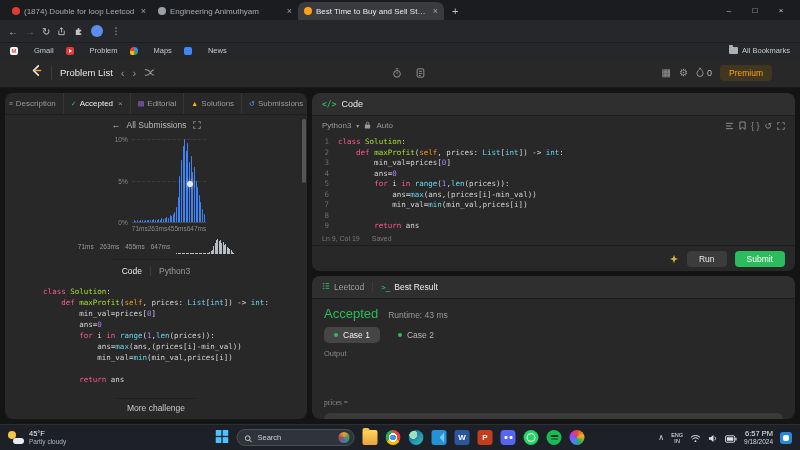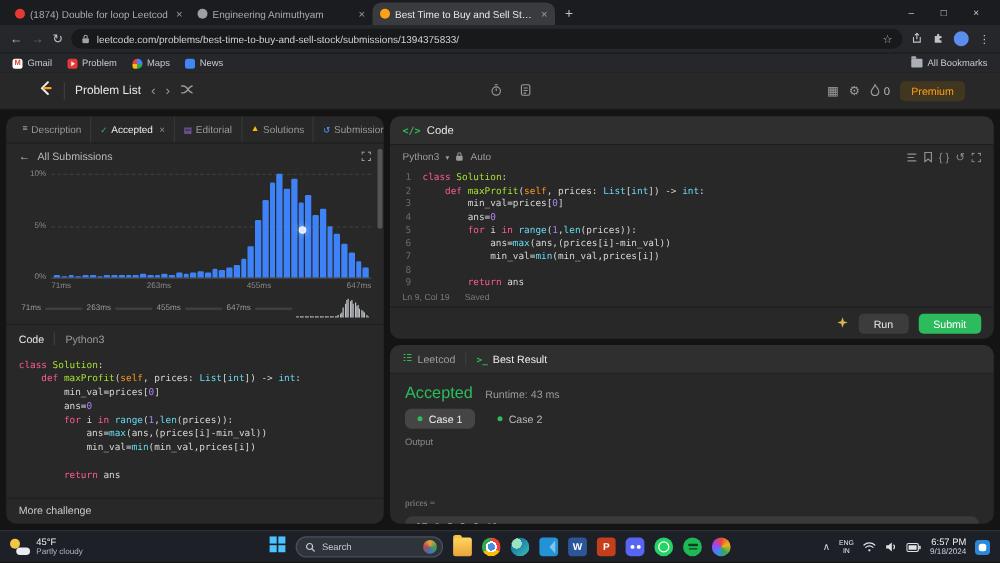--- a/index.html
+++ b/index.html
@@ -29,21 +29,21 @@
 .urlpill{flex:1;height:16px;background:#18191b;border-radius:8px;display:flex;align-items:center;gap:5px;padding:0 8px;min-width:0;}
 .urltext{color:#cfd2d6;font-size:8px;white-space:nowrap;overflow:hidden;flex:1;}
 .pillstar{color:#b8bbbf;font-size:9px;}
 .tbicons{display:flex;align-items:center;gap:8px;}
 .avatar{width:12px;height:12px;border-radius:50%;background:#5b8def;}
 .kebab{color:#c0c3c7;font-size:9px;}
 
 
 .bookmarks{height:16px;background:#26272b;border-top:1px solid #1d1e21;display:flex;align-items:center;gap:12px;padding:0 10px;font-size:7.5px;color:#c6c9cd;flex:none;}
 .bmlist{display:flex;gap:12px;align-items:center;}
-.bm{display:flex;align-items:center;gap:4px;}
+.bm{display:flex;align-items:center;gap:16px;}
 .bm-ic{width:8px;height:8px;border-radius:2px;display:inline-block;position:relative;flex:none;}
 .bm-gmail{background:#fff;}
 .bm-gmail::after{content:"M";position:absolute;inset:0;color:#ea4335;font-size:6px;font-weight:bold;text-align:center;line-height:8px;}
 .bm-youtube{background:#e53935;}
 .bm-youtube::after{content:"";position:absolute;left:3px;top:2px;border-left:3px solid #fff;border-top:2px solid transparent;border-bottom:2px solid transparent;}
 .bm-maps{background:conic-gradient(#4285f4 0 25%,#34a853 0 50%,#fbbc05 0 75%,#ea4335 0);border-radius:50% 50% 50% 2px;}
 .bm-news{background:#4285f4;}
 .allbm{margin-left:auto;display:flex;align-items:center;gap:4px;}
 .folderic{width:9px;height:7px;background:#aab0b6;border-radius:1px;position:relative;}
 .folderic::before{content:"";position:absolute;top:-2px;left:0;width:4px;height:2px;background:#aab0b6;border-radius:1px 1px 0 0;}
@@ -55,21 +55,21 @@
 .hchev{color:#9a9a9a;font-size:11px;}
 .hspace{flex:1;}
 .centerics{display:flex;gap:14px;align-items:center;}
 .gridic,.gearic{color:#9a9a9a;font-size:10px;}
 .streak{display:flex;align-items:center;gap:3px;color:#bbb;font-size:9px;}
 .premium{background:#413620;color:#ffa116;font-size:8.5px;padding:3px 9px;border-radius:4px;}
 
 
 .workspace{flex:1;display:flex;gap:5px;padding:5px;min-height:0;background:#141414;}
 .card{background:#282828;border-radius:8px;}
-.leftcard{width:302px;flex:none;display:flex;flex-direction:column;position:relative;overflow:hidden;}
+.leftcard{width:302px;flex:none;display:flex;flex-direction:column;position:relative;overflow:hidden;align-items:center;}
 .rightcol{flex:1;display:flex;flex-direction:column;gap:5px;min-width:0;}
 .edcard{height:178px;flex:none;display:flex;flex-direction:column;overflow:hidden;}
 .trcard{flex:1;display:flex;flex-direction:column;overflow:hidden;min-height:0;}
 
 
 .lp-tabs{height:22px;display:flex;align-items:center;padding:0 6px;border-bottom:1px solid #1e1e1e;flex:none;}
 .lp-tab{display:flex;align-items:center;gap:3px;padding:0 7px;font-size:8px;color:#9a9a9a;height:100%;}
 .lp-tab + .lp-tab{border-left:1px solid #363636;}
 .lp-tab.active{color:#efefef;}
 .lp-glyph{font-size:7px;}
@@ -211,28 +211,20 @@
       <span class="winbtn">–</span>
       <span class="winbtn">□</span>
       <span class="winbtn">×</span>
     </div>
   </div>
 
   <div class="toolbar">
     <span class="navic">←</span>
     <span class="navic dim">→</span>
     <span class="navic">↻</span>
-    <div class="urlpill">
-      <span><svg width="7" height="8" viewBox="0 0 8 9">
-            <rect x="1" y="4" width="6" height="4.5" rx="1" fill="#9fa3a8"></rect>
-            <path d="M2.5 4V2.8a1.5 1.5 0 0 1 3 0V4" fill="none" stroke="#9fa3a8" stroke-width="1"></path>
-          </svg></span>
-      <span class="urltext">leetcode.com/problems/best-time-to-buy-and-sell-stock/submissions/1394375833/</span>
-      <span class="pillstar">☆</span>
-    </div>
     <div class="tbicons">
       <span><svg width="9" height="9" viewBox="0 0 10 10">
             <path d="M2 4v4.5h6V4" fill="none" stroke="#bfc2c6"></path>
             <path d="M5 6V1M3.2 2.6L5 0.8l1.8 1.8" fill="none" stroke="#bfc2c6"></path>
           </svg></span>
       <span><svg width="9" height="9" viewBox="0 0 10 10">
             <path d="M2 3h2.2a1.1 1.1 0 1 1 1.6 0H8v2.2a1.1 1.1 0 1 0 0 1.6V9H2z" fill="#bfc2c6"></path>
           </svg></span>
       <span class="avatar"></span>
       <span class="kebab">⋮</span>

